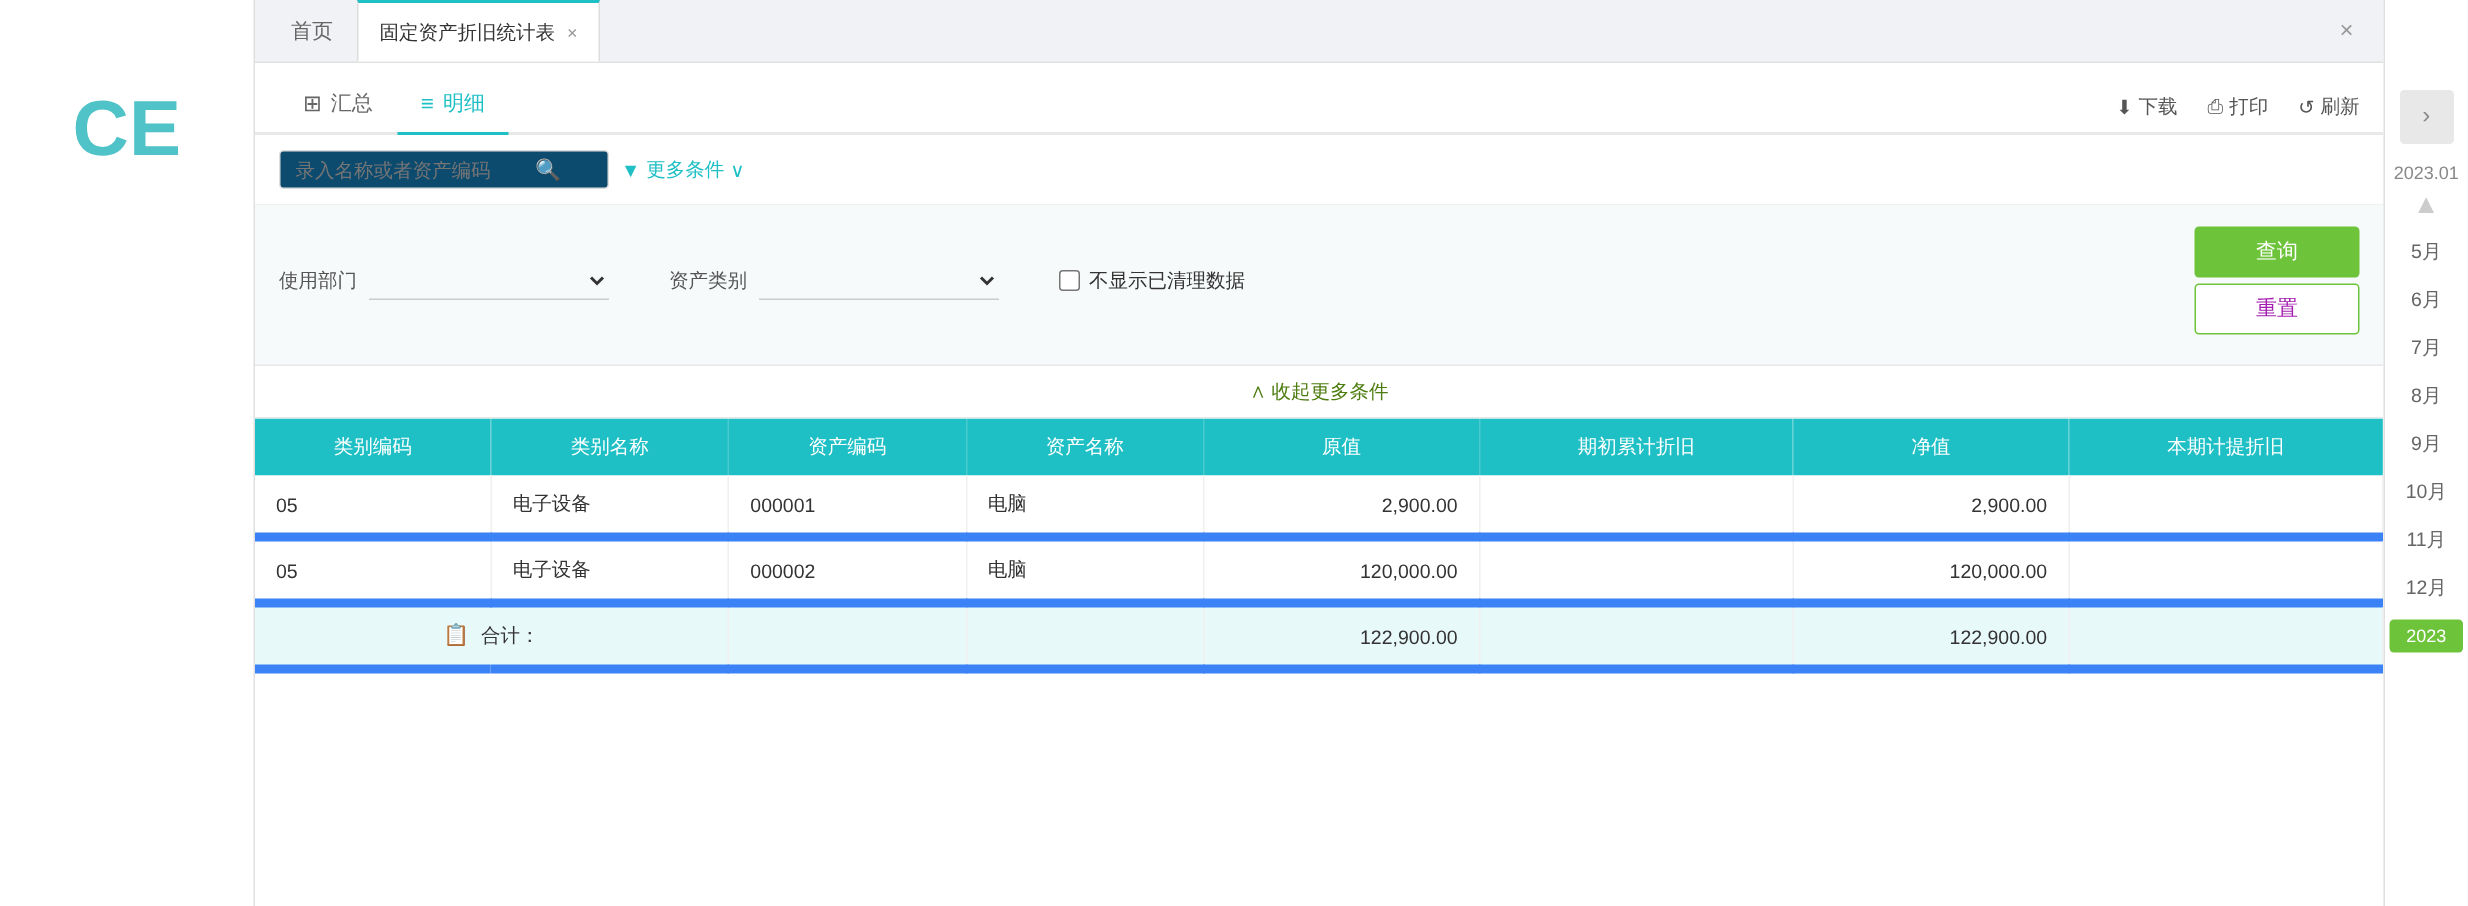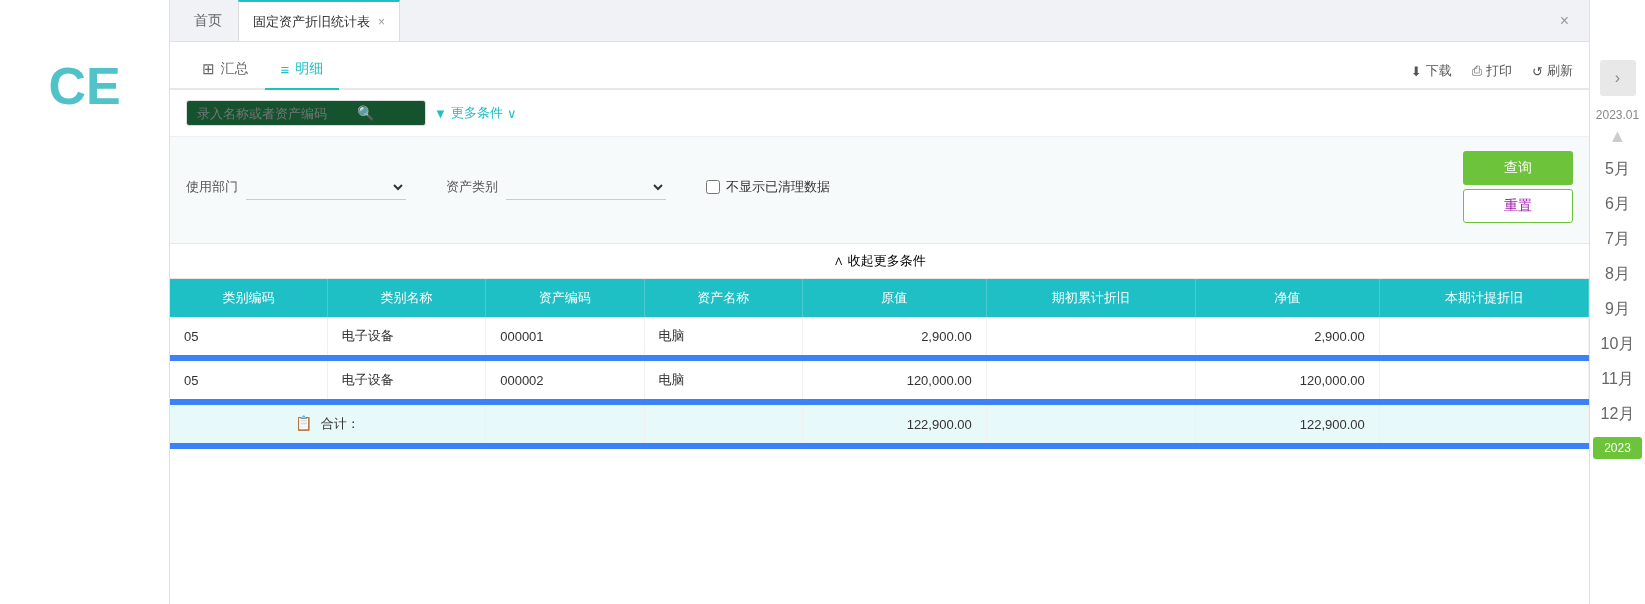--- a/index.html
+++ b/index.html
@@ -140,22 +140,22 @@
       background: #fff;
       border-bottom: 1px solid #f0f0f0;
       gap: 8px;
     }
     .search-input-wrap {
       display: flex;
       align-items: center;
       border: 1px solid #ddd;
       border-radius: 3px;
       padding: 4px 10px;
-      background: #14532d;
-      width: 240px;
+      background: #0c4a6e;
+      width: 220px;
     }
     .search-input {
       border: none;
       outline: none;
       font-size: 13px;
       color: #999;
       width: 160px;
       background: transparent;
     }
     .search-icon-btn {
@@ -238,21 +238,21 @@
       padding: 7px 40px;
       border-radius: 3px;
       cursor: pointer;
       font-size: 14px;
     }
 
     
     .collapse-bar {
       text-align: center;
       padding: 8px 0;
-      color: #000000;
+      color: #4d7c0f;
       cursor: pointer;
       font-size: 13px;
       background: #fff;
       border-bottom: 1px solid #e8e8e8;
     }
 
     
     .table-area {
       flex: 1;
       overflow: auto;
@@ -321,21 +321,21 @@
       font-size: 16px;
       margin-bottom: 8px;
     }
     .sidebar-scroll-up {
       color: #ccc;
       font-size: 18px;
       cursor: pointer;
       margin-bottom: 4px;
     }
     .sidebar-month {
-      font-size: 16px;
+      font-size: 13px;
       color: #666;
       padding: 6px 8px;
       cursor: pointer;
       width: 100%;
       text-align: center;
     }
     .sidebar-year-badge {
       background: #6dc33a;
       color: #fff;
       font-size: 12px;

